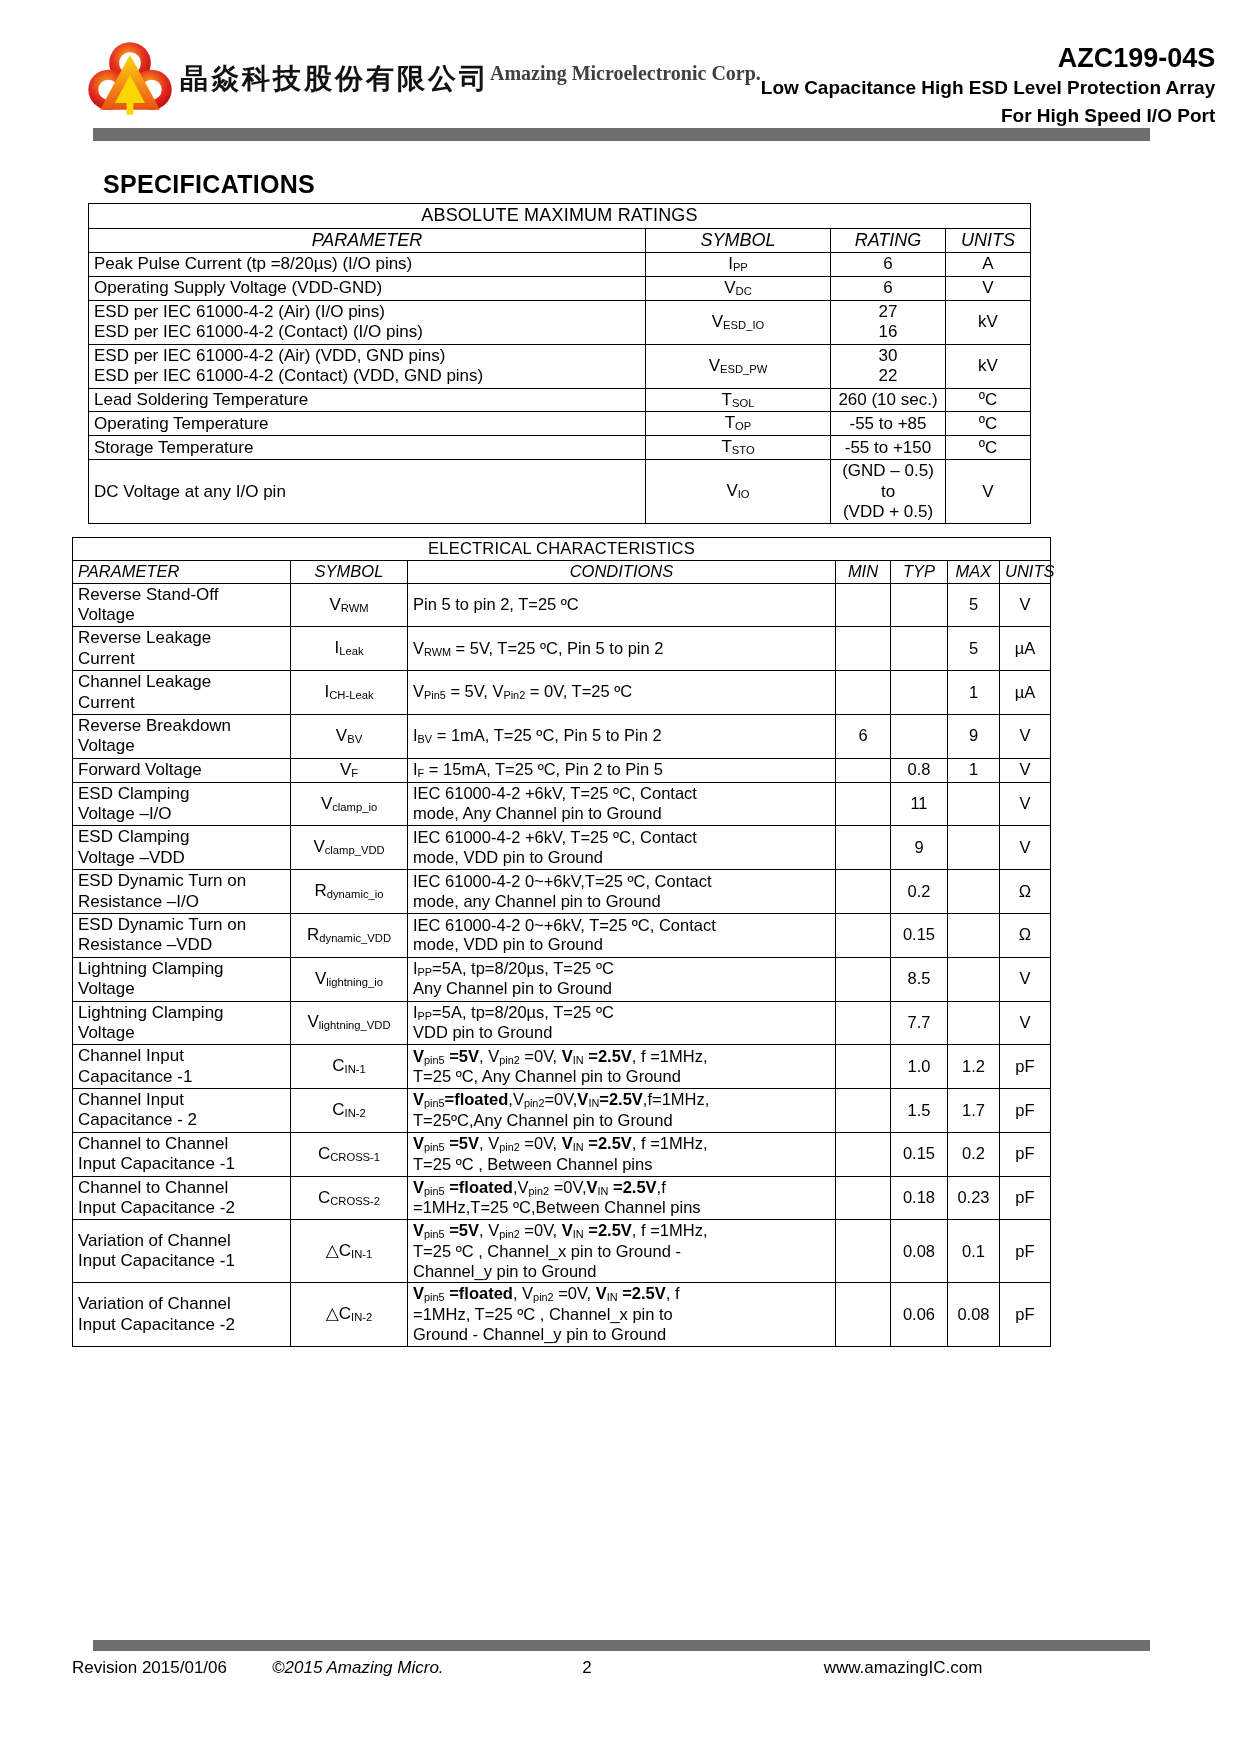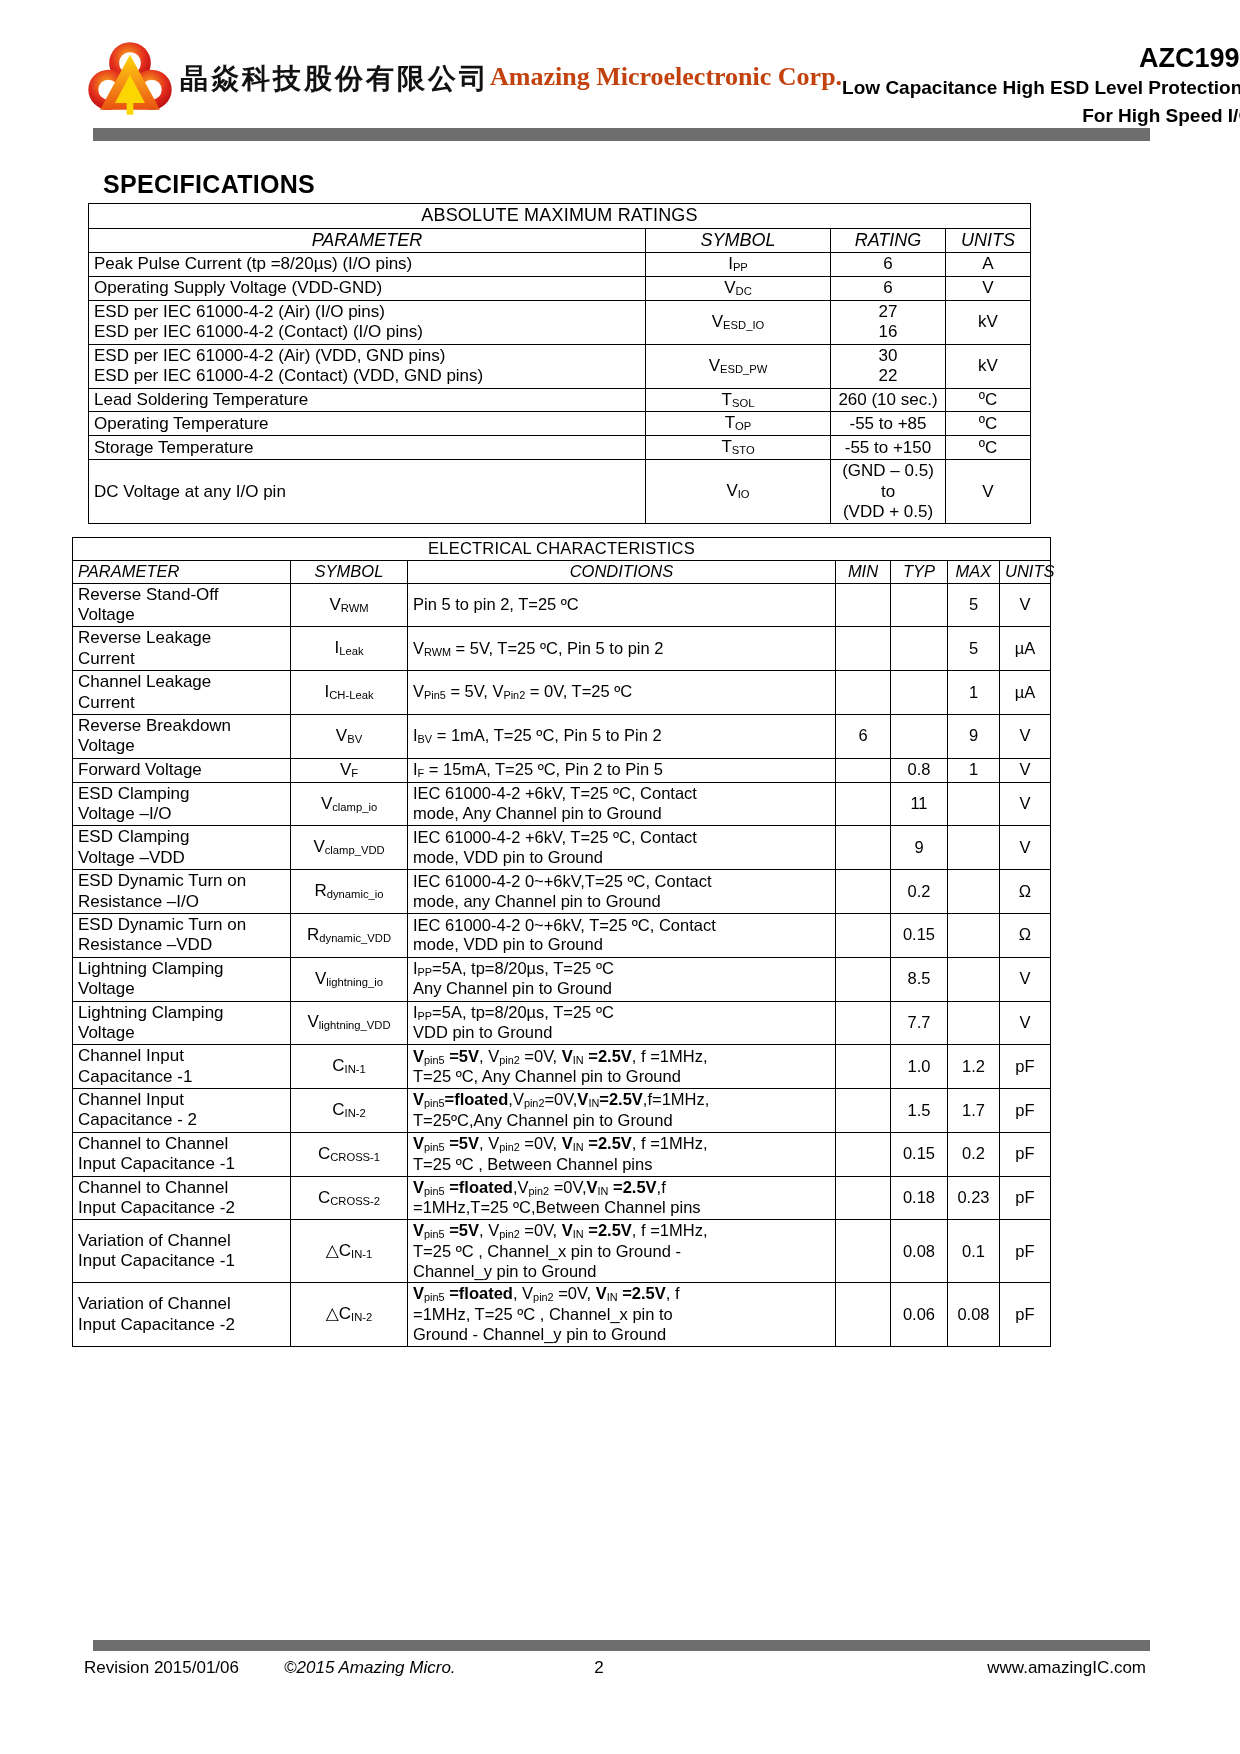--- a/index.html
+++ b/index.html
@@ -21,21 +21,21 @@
   .logo-block { display:flex; align-items:center; gap:8px; }
   .logo-mark { width:84px; height:80px; flex:0 0 auto; }
   .logo-text { display:flex; flex-direction:row; justify-content:center; }
   .logo-cn {
     font-family:"DejaVu Serif", serif;
     font-size:28px; font-weight:700; letter-spacing:3px;
     color:#111; line-height:1.25; white-space:nowrap;
   }
   .logo-en {
     font-family:"Liberation Serif", serif;
-    font-size:26px; font-weight:700; color:#c2410c;
+    font-size:20px; font-weight:700; color:#404040;
     line-height:1.15; white-space:nowrap; margin-top:1px;
   }
   .title-block { text-align:right; padding-top:4px; }
   .part-no { font-size:27px; font-weight:700; letter-spacing:0px; line-height:1.2; }
   .subtitle { font-size:19px; font-weight:700; line-height:1.45; white-space:nowrap; }
 
   .rule-bar {
     position:absolute; left:88px; top:128px; width:1062px; height:13px;
     background:#6e6e6e;
   }
@@ -85,27 +85,27 @@
 
   
   .footer-bar {
     position:absolute; left:88px; top:1640px; width:1062px; height:11px;
     background:#6e6e6e;
   }
   .footer-bar::before{
     content:""; position:absolute; left:0; top:0; width:5px; height:11px; background:#ffffff;
   }
   .footer {
-    position:absolute; left:84px; top:1658px; width:1062px;
+    position:absolute; left:72px; top:1658px; width:1062px;
     font-size:17px; display:flex; align-items:baseline;
   }
   .f-rev { width:200px; }
   .f-copy { font-style:italic; width:230px; }
   .f-page { width:170px; text-align:center; }
-  .f-url { flex:1; text-align:right; }
+  .f-url { flex:1; text-align:center; }
 </style>
 </head>
 <body>
 
 <div class="page">
 
   <div class="header">
     <div class="logo-block">
       <svg class="logo-mark" viewBox="0 0 100 96">
         <defs>

